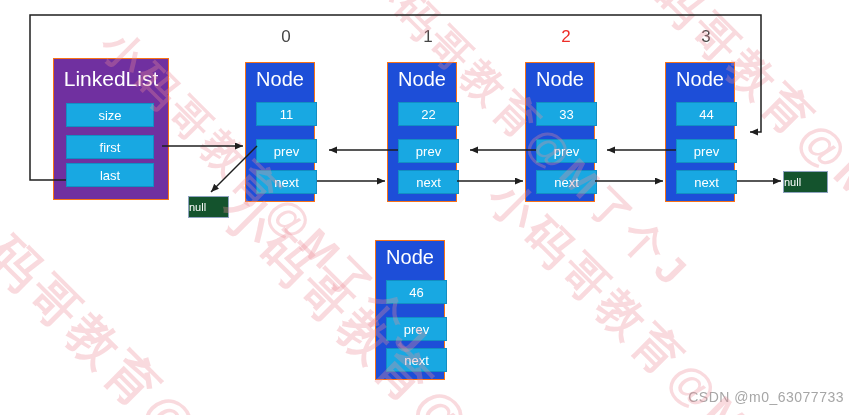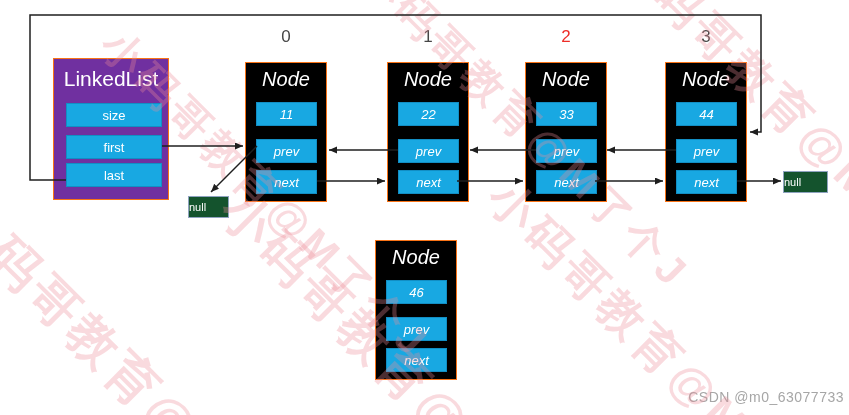--- a/index.html
+++ b/index.html
@@ -13,37 +13,37 @@
   .wm1{left:128px;top:18px;font-size:42px;}
   .wm2{left:388px;top:-52px;font-size:42px;}
   .wm3{left:648px;top:-72px;font-size:46px;}
   .wm4{left:-18px;top:183px;font-size:50px;}
   .wm5{left:253px;top:178px;font-size:50px;}
   .wm6{left:518px;top:168px;font-size:46px;}
 
   
   .bigbox{position:absolute;box-sizing:border-box;border:1px solid #f97316;z-index:2;}
   .ll{left:53px;top:58px;width:116px;height:142px;background:#7030A0;}
-  .node{width:82px;height:140px;background:#000000;font-style:italic;}
+  .node{width:70px;height:140px;background:#1d4ed8;}
   .n0{left:245px;top:62px;}
   .n1{left:387px;top:62px;}
   .n2{left:525px;top:62px;}
   .n3{left:665px;top:62px;}
   .n66{left:375px;top:240px;}
 
   .box-title{position:absolute;left:0;right:0;top:5px;text-align:center;color:#fff;
              font-size:20px;z-index:2;}
   .ll .box-title{top:8px;font-size:21px;}
 
   .cell{position:absolute;background:#18A8E2;color:#fff;text-align:center;font-size:13px;
         height:24px;line-height:24px;box-sizing:border-box;
         border:1px solid rgba(10,110,160,0.45);z-index:2;}
   .node .cell{left:10px;width:61px;}
   .ct1{top:39px;} .ct2{top:76px;} .ct3{top:107px;}
-  .ll .cell{left:12px;width:96px;}
+  .ll .cell{left:12px;width:88px;}
   .lt1{top:44px;} .lt2{top:76px;} .lt3{top:104px;}
 
   
   .idx{position:absolute;top:27px;width:82px;text-align:center;font-size:17px;
        color:#464646;z-index:2;}
   .idx.red{color:#ed2d28;}
   .ix0{left:245px;} .ix1{left:387px;} .ix2{left:525px;} .ix3{left:665px;}
 
   
   .nullbox{position:absolute;background:#14532d;border:1px solid #8fa3c0;color:#fff;

